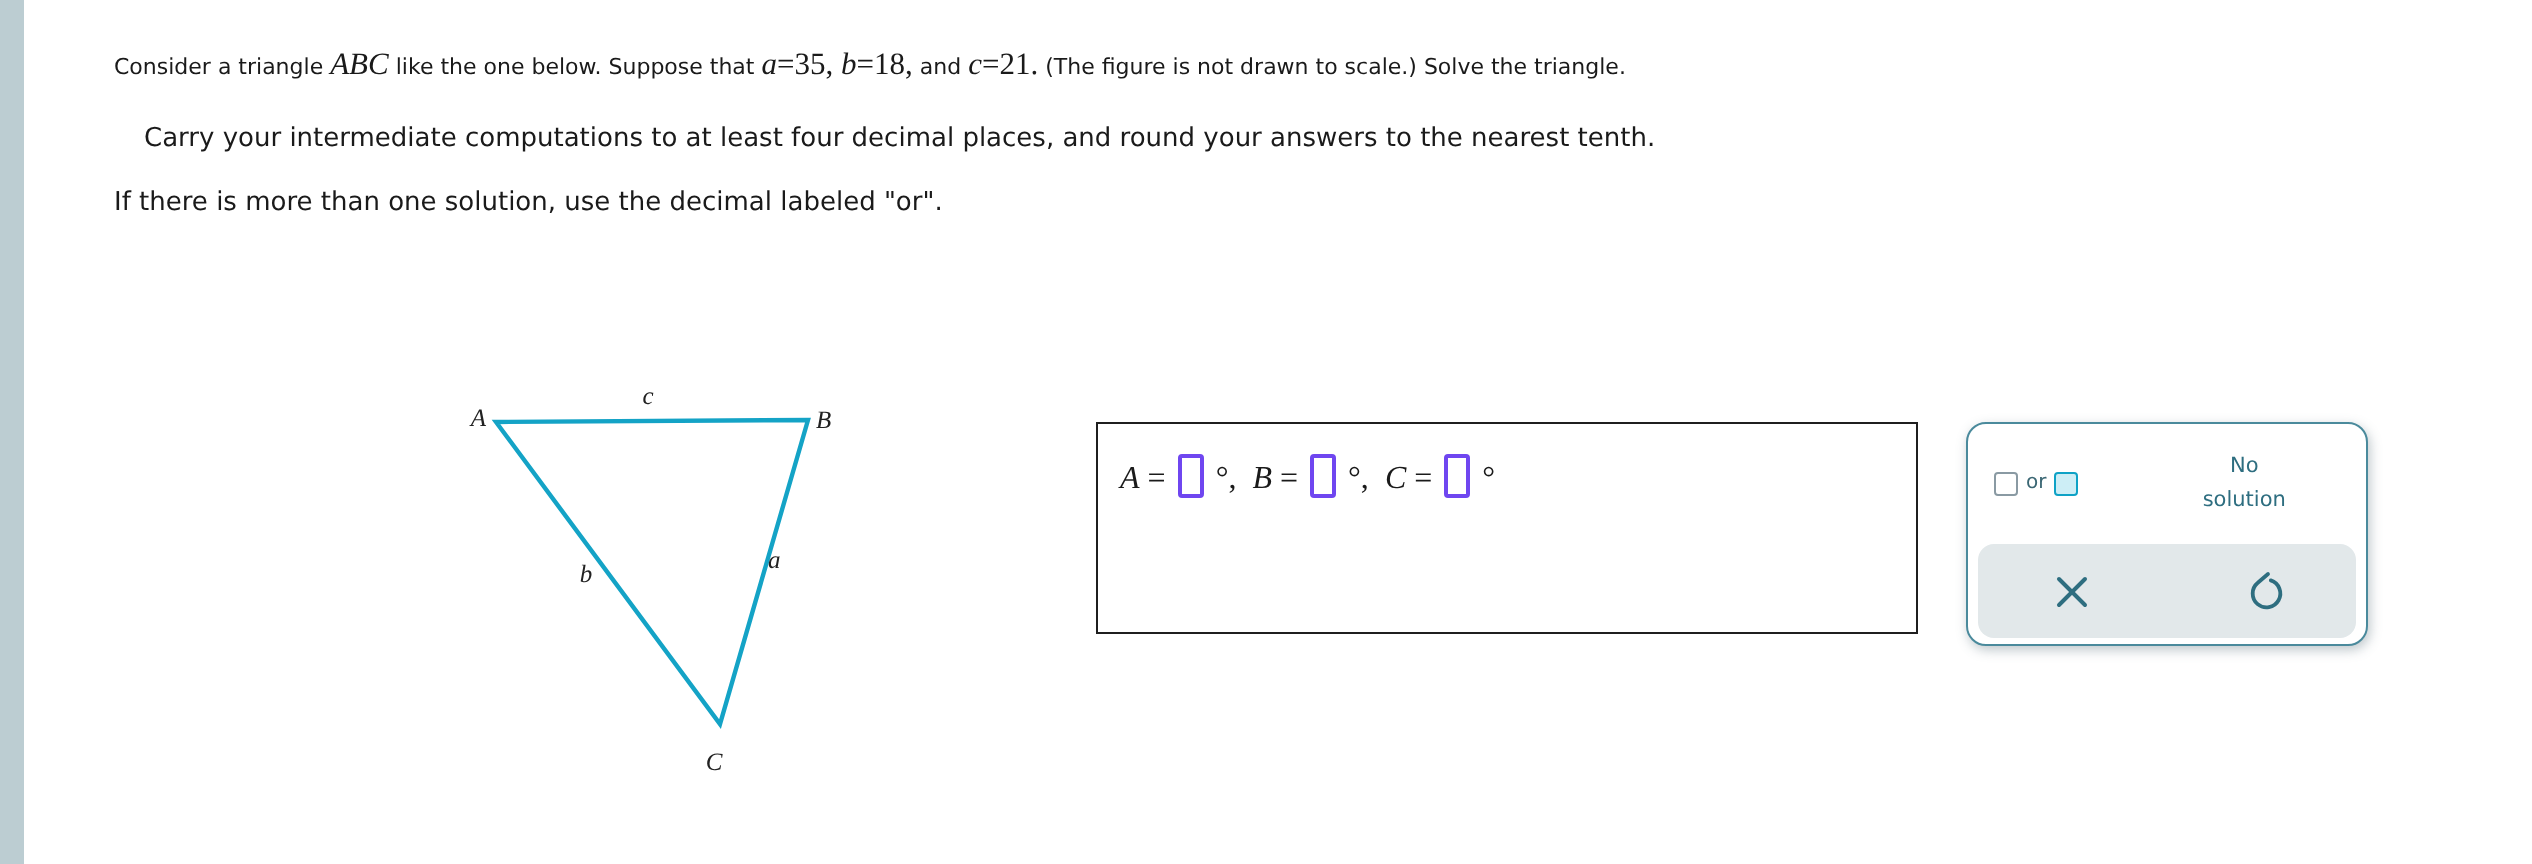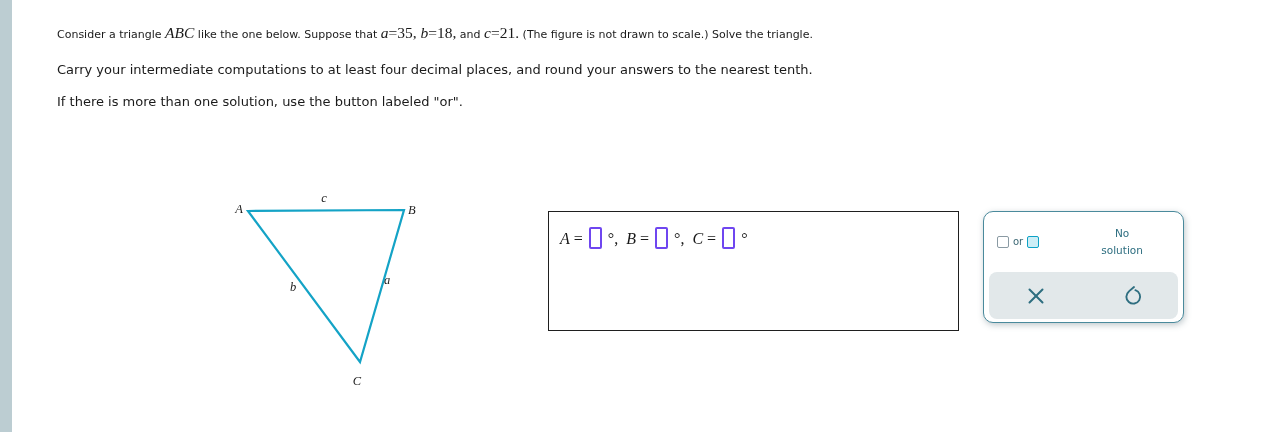--- a/index.html
+++ b/index.html
@@ -18,21 +18,21 @@
   .seg-mi{font-family:"Liberation Serif","DejaVu Serif",serif;font-style:italic;font-size:15.5px;}
   .seg-mr{font-family:"Liberation Serif","DejaVu Serif",serif;font-size:15.5px;margin-top:12px;}
 
   
   .figure{position:absolute;left:225px;top:184px;width:200px;height:212px;}
   .figure svg{display:block;}
   .tri-label{font-family:"Liberation Serif","DejaVu Serif",serif;font-style:italic;font-size:12.5px;fill:#222222;}
 
   
   .answer-box{
-    position:absolute;left:548px;top:211px;width:411px;height:120px;
+    position:absolute;left:548px;top:211px;width:411px;height:106px;
     border:1.5px solid #1f1f1f;background:#ffffff;box-sizing:border-box;
   }
   .ans-line{position:absolute;left:11px;top:15px;white-space:pre;font-size:0;}
   .ans-line .seg-mi{font-size:16px;}
   .ans-line .seg-mr{font-size:16px;}
   .seg-box{
     display:inline-block;width:13px;height:22px;box-sizing:border-box;
     border:2px solid var(--input-border,#6f46f0);border-radius:2px;
     background:#ffffff;vertical-align:-5px;margin:0 2px;
   }
@@ -61,22 +61,22 @@
   }
   .pal-btn{flex:1;display:flex;align-items:center;justify-content:center;cursor:pointer;}
   .pal-btn svg{stroke:var(--panel-ink,#2e6e80);}
 </style>
 </head>
 <body>
 
 <div class="strip"></div>
 
 <div class="pline rich" style="top:24px;"><span class="seg seg-sans">Consider a triangle </span><span class="seg seg-mi">ABC</span><span class="seg seg-sans"> like the one below. Suppose that </span><span class="seg seg-mi">a</span><span class="seg seg-mr">=35</span><span class="seg seg-mr">, </span><span class="seg seg-mi">b</span><span class="seg seg-mr">=18</span><span class="seg seg-mr">,</span><span class="seg seg-sans"> and </span><span class="seg seg-mi">c</span><span class="seg seg-mr">=21.</span><span class="seg seg-sans"> (The figure is not drawn to scale.) Solve the triangle.</span></div>
-<div class="pline" style="top:62px;">Carry your intermediate computations to at least four decimal places, and round your answers to the nearest tenth.</div>
-<div class="pline" style="top:94px;">If there is more than one solution, use the button labeled "or".</div>
+<div class="pline" style="top:62px;margin-left:15px;">Carry your intermediate computations to at least four decimal places, and round your answers to the nearest tenth.</div>
+<div class="pline" style="top:94px;">If there is more than one solution, use the decimal labeled "or".</div>
 
 <div class="figure">
   <svg width="200" height="212" viewBox="0 0 200 212">
     <polygon points="23,27 179,26 135,178" fill="none" stroke="#14a3c6" stroke-width="2.2" stroke-linejoin="miter"></polygon>
     <text class="tri-label" x="18" y="29" text-anchor="end">A</text>
     <text class="tri-label" x="183" y="30" text-anchor="start">B</text>
     <text class="tri-label" x="132" y="201" text-anchor="middle">C</text>
     <text class="tri-label" x="99" y="18" text-anchor="middle">c</text>
     <text class="tri-label" x="68" y="107" text-anchor="middle">b</text>
     <text class="tri-label" x="159" y="100" text-anchor="start">a</text>

